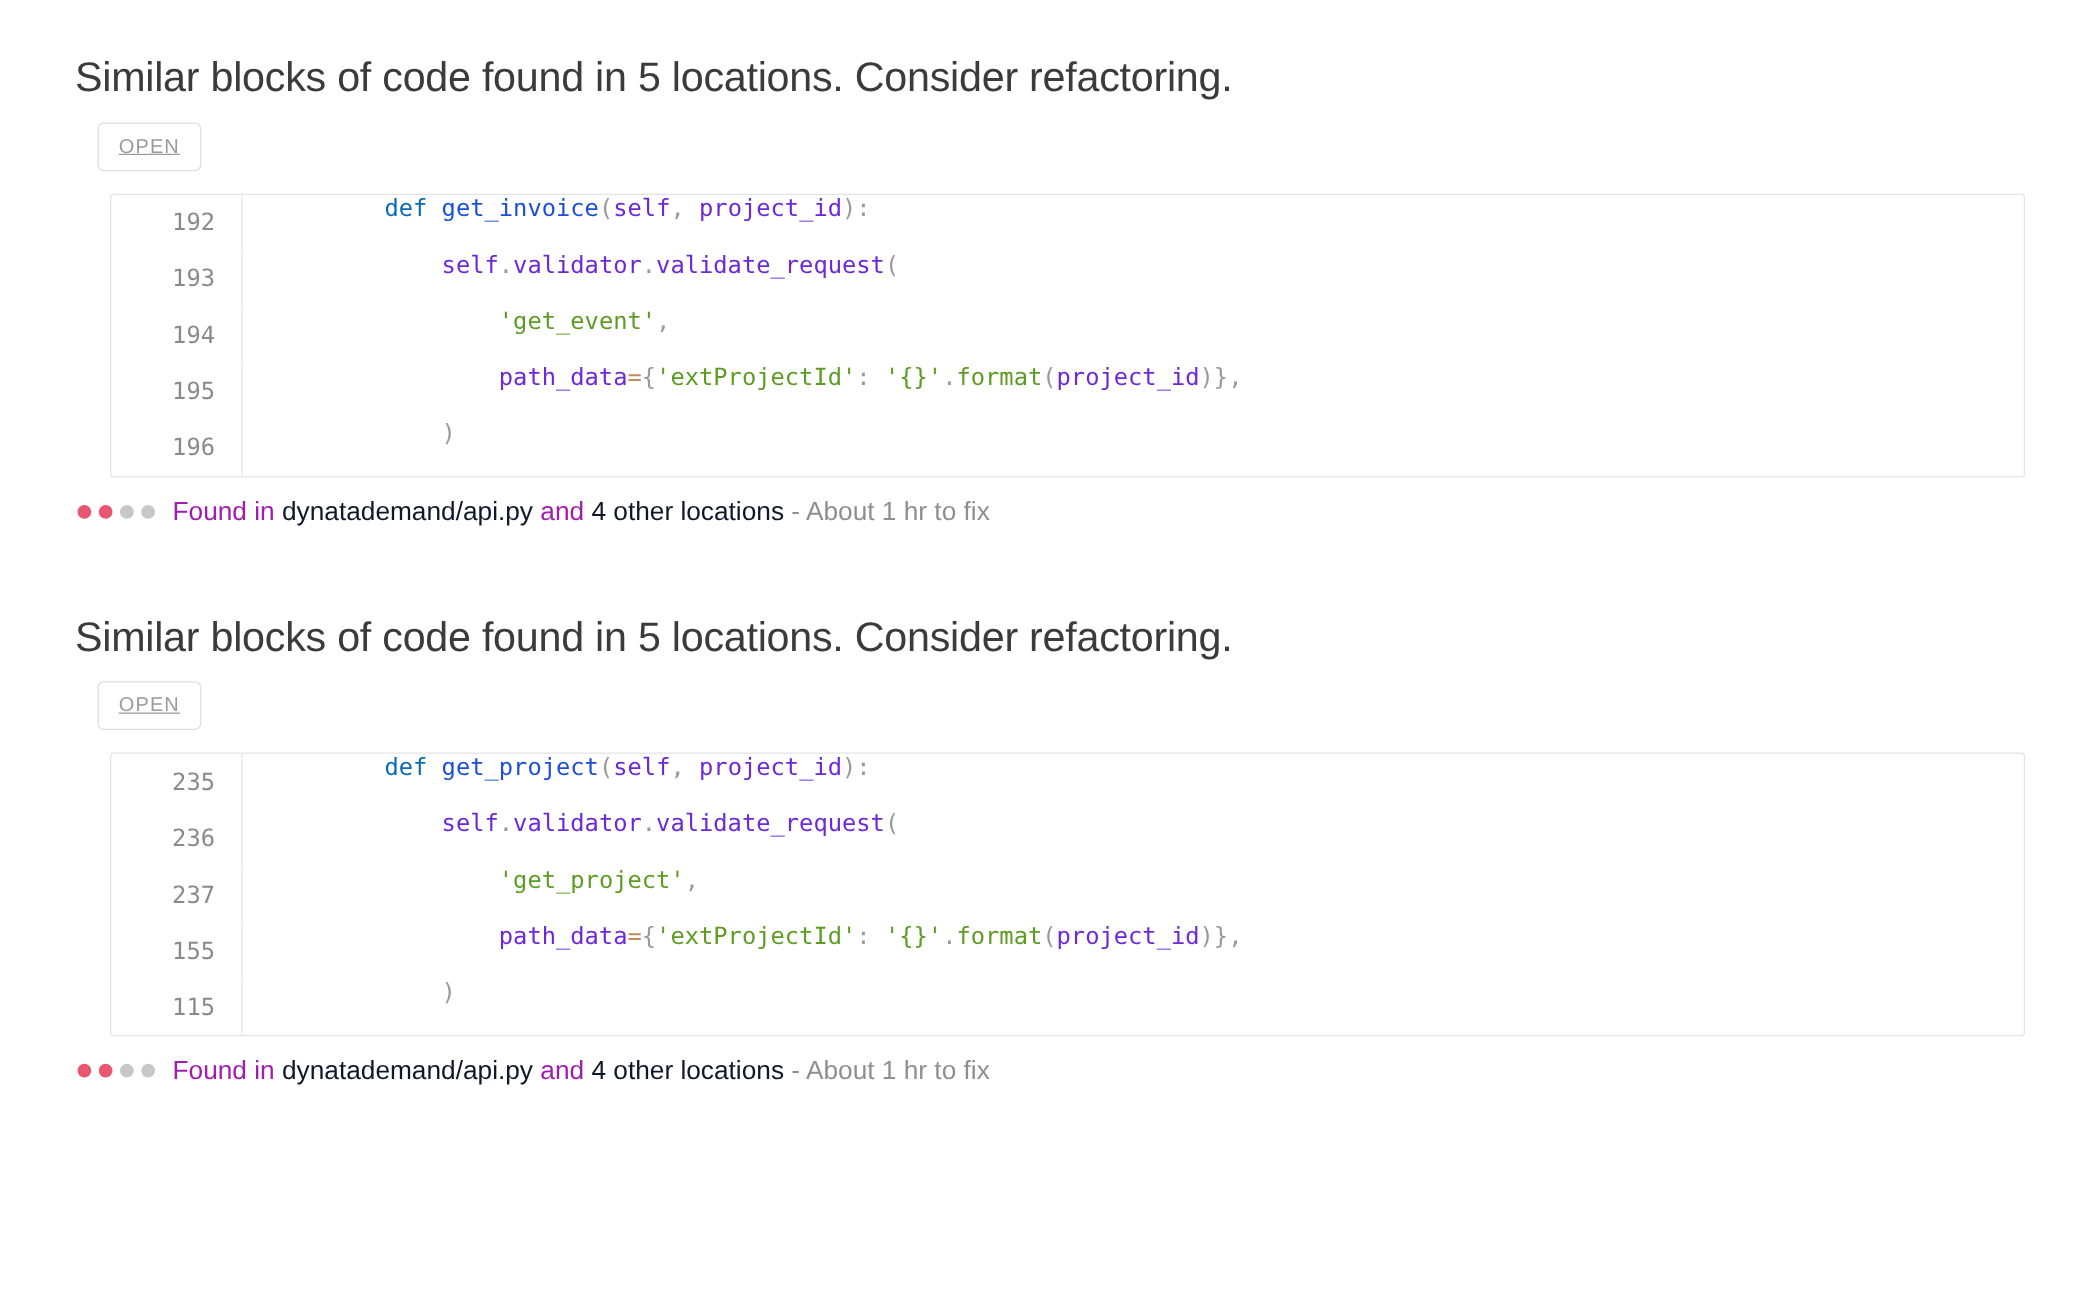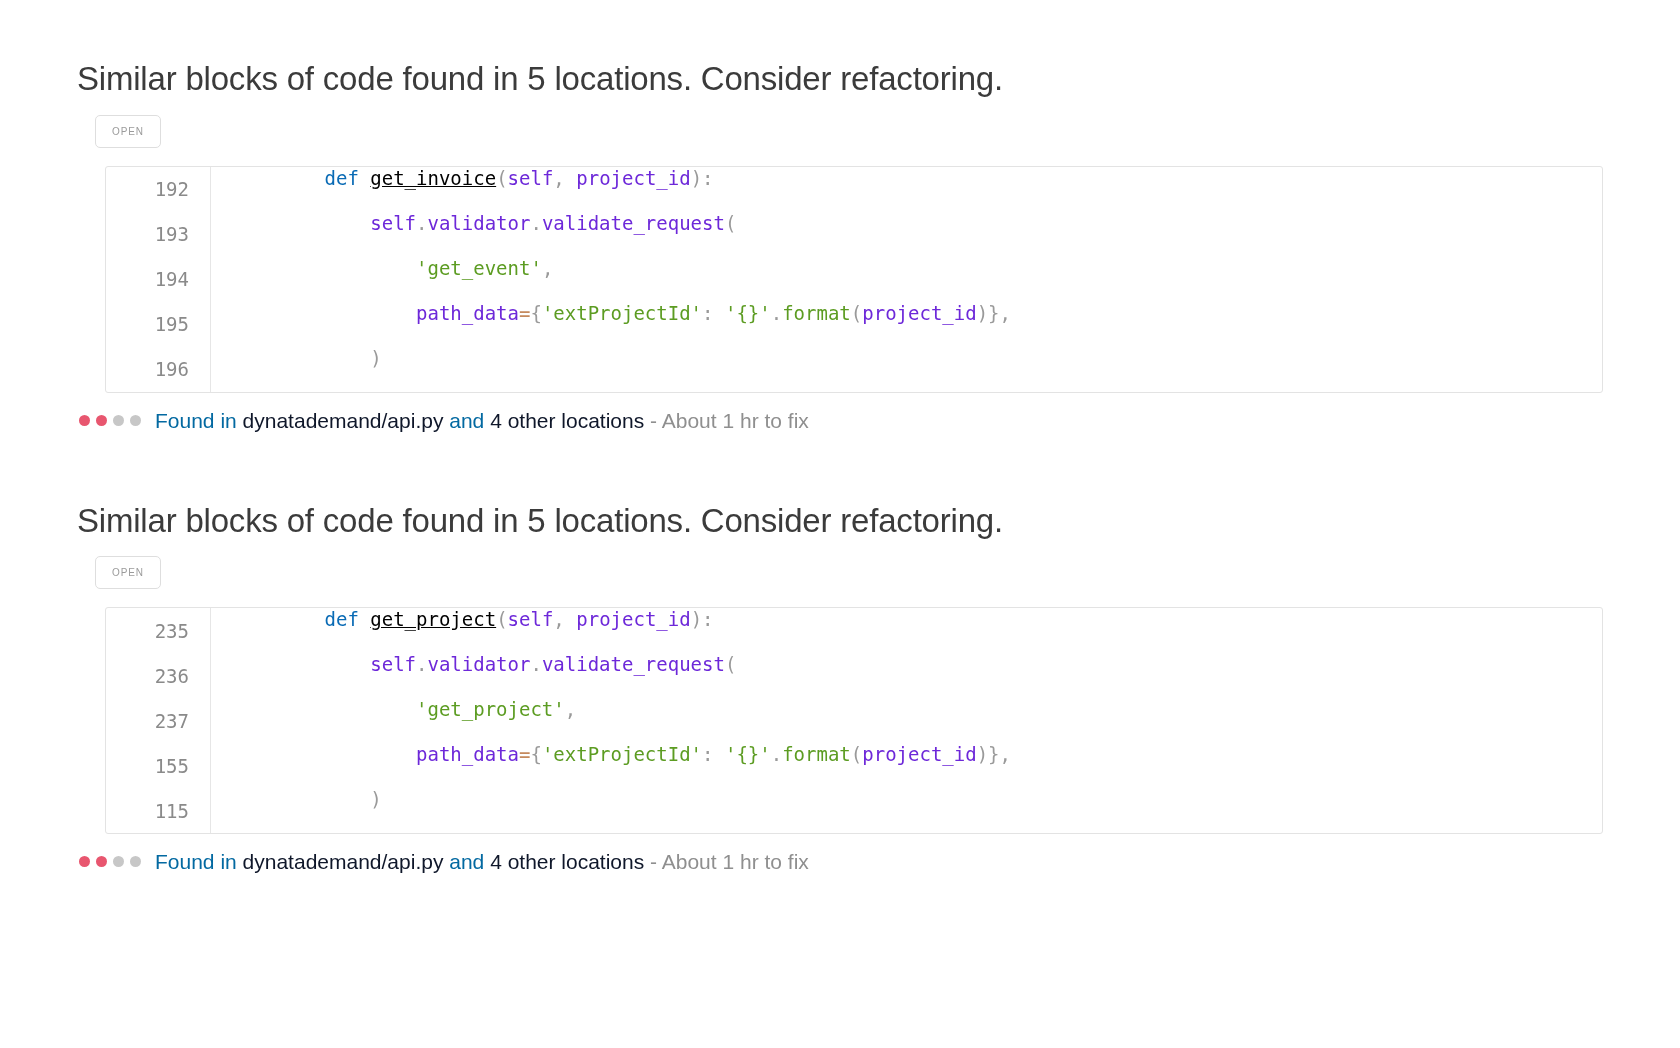--- a/index.html
+++ b/index.html
@@ -13,21 +13,21 @@
     overflow: hidden;
   }
   body {
     font-family: "Liberation Sans", sans-serif;
     -webkit-font-smoothing: antialiased;
   }
 
   .page {
     width: 1680px;
     height: 992px;
-    padding: 17px;
+    padding: 0;
     position: relative;
   }
 
   .issue {
     padding: 0 60px;
   }
   .issue-1 { padding-top: 42px; }
   .issue-2 { padding-top: 70px; }
 
   .issue-title {
@@ -41,26 +41,27 @@
 
   .badge-row {
     margin: 0 0 18px 0;
     padding-left: 18px;
   }
   .status-badge {
     display: inline-block;
     border: 1px solid #dedede;
     border-radius: 5px;
     color: #9b9b9b;
-    font-size: 10px;
+    font-size: 16px;
     letter-spacing: 0.9px;
     padding: 11px 16px 10px 16px;
     background: #fff;
     line-height: 1;
     text-transform: uppercase;
+    text-decoration: underline;
   }
 
   .code-card {
     border: 1px solid #e3e3e3;
     border-radius: 3px;
     background: #ffffff;
     overflow: hidden;
     display: flex;
     flex-direction: column;
     margin-left: 28px;
@@ -91,21 +92,21 @@
     color: #4c4c4c;
     display: flex;
     align-items: flex-start;
     padding-left: 22px;
     white-space: pre;
     overflow: hidden;
   }
 
   
   .tok-kw   { color: #0a6bb5; }
-  .tok-fn   { color: #000000; text-decoration: underline; }
+  .tok-fn   { color: #1d4ed8; }
   .tok-str  { color: #5c9c22; }
   .tok-op   { color: #c58a5e; }
   .tok-pun  { color: #9a9a9a; }
   .tok-txt  { color: #6d28d9; }
   .tok-meth { color: #5c9c22; }
 
   .meta-row {
     display: flex;
     align-items: center;
     margin-top: 17px;
@@ -119,21 +120,21 @@
     gap: 6px;
     margin-right: 14px;
     padding-left: 2px;
   }
   .dot {
     width: 11px;
     height: 11px;
     border-radius: 50%;
     display: block;
   }
-  .meta-text { color: #0369a1; }
+  .meta-text { color: #a21caf; }
   .meta-link {
     color: #0f172a;
     text-decoration: none;
   }
   .meta-sep { color: #8f8f8f; }
 </style>
 </head>
 <body>
 
 <div class="page">

